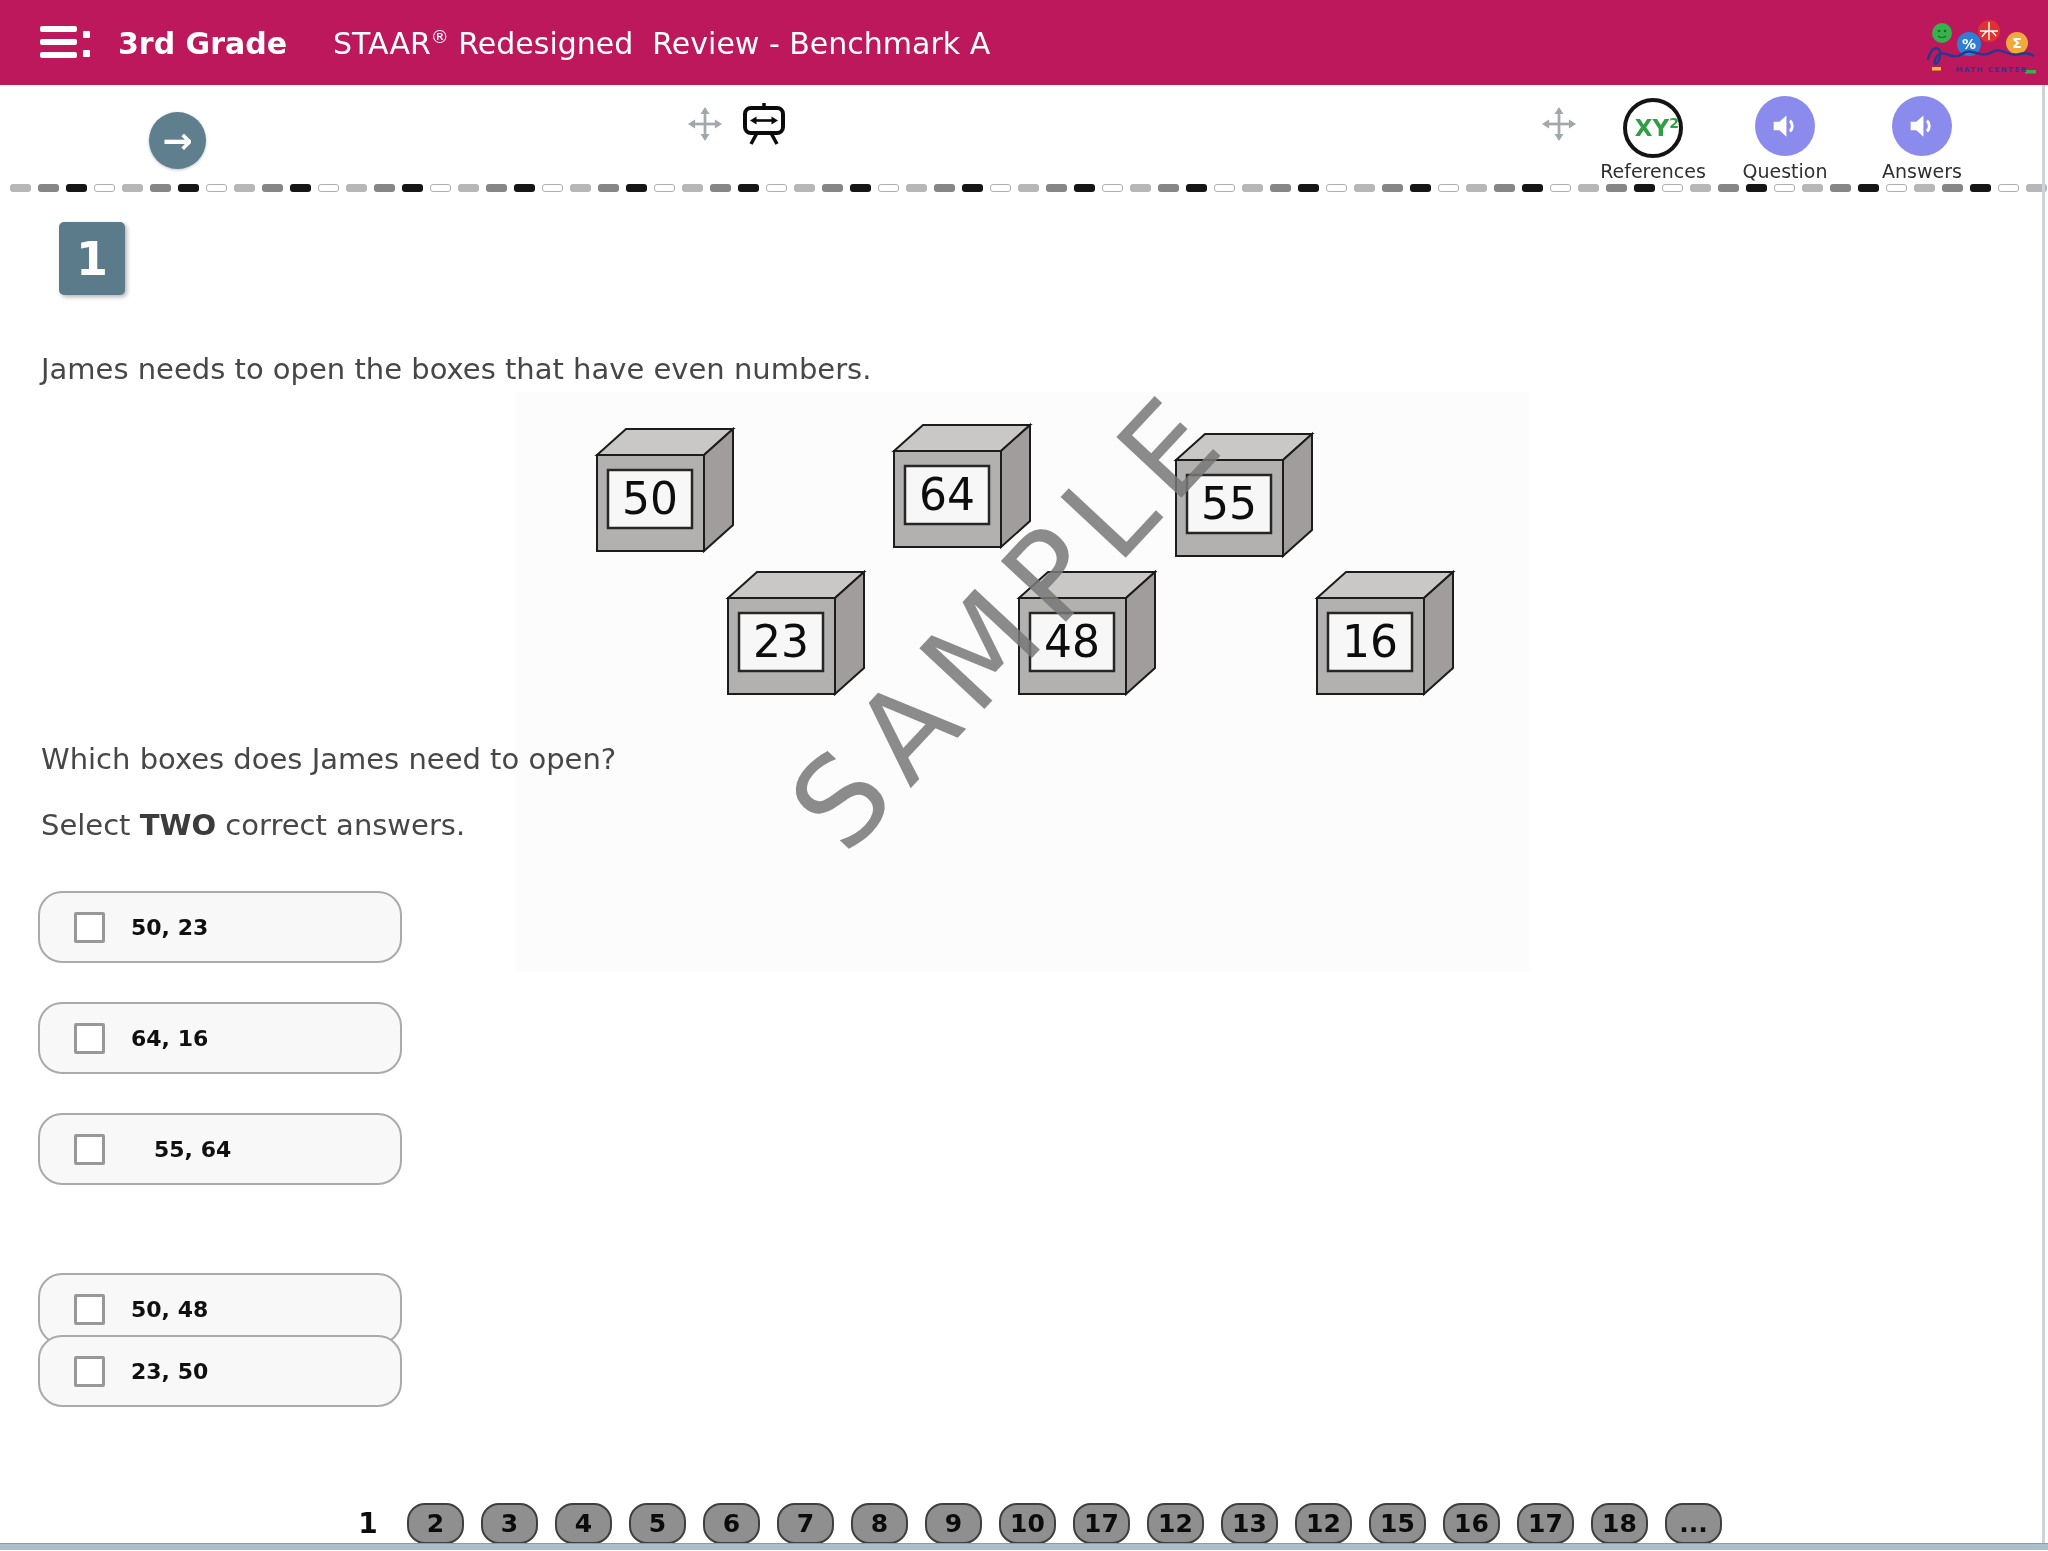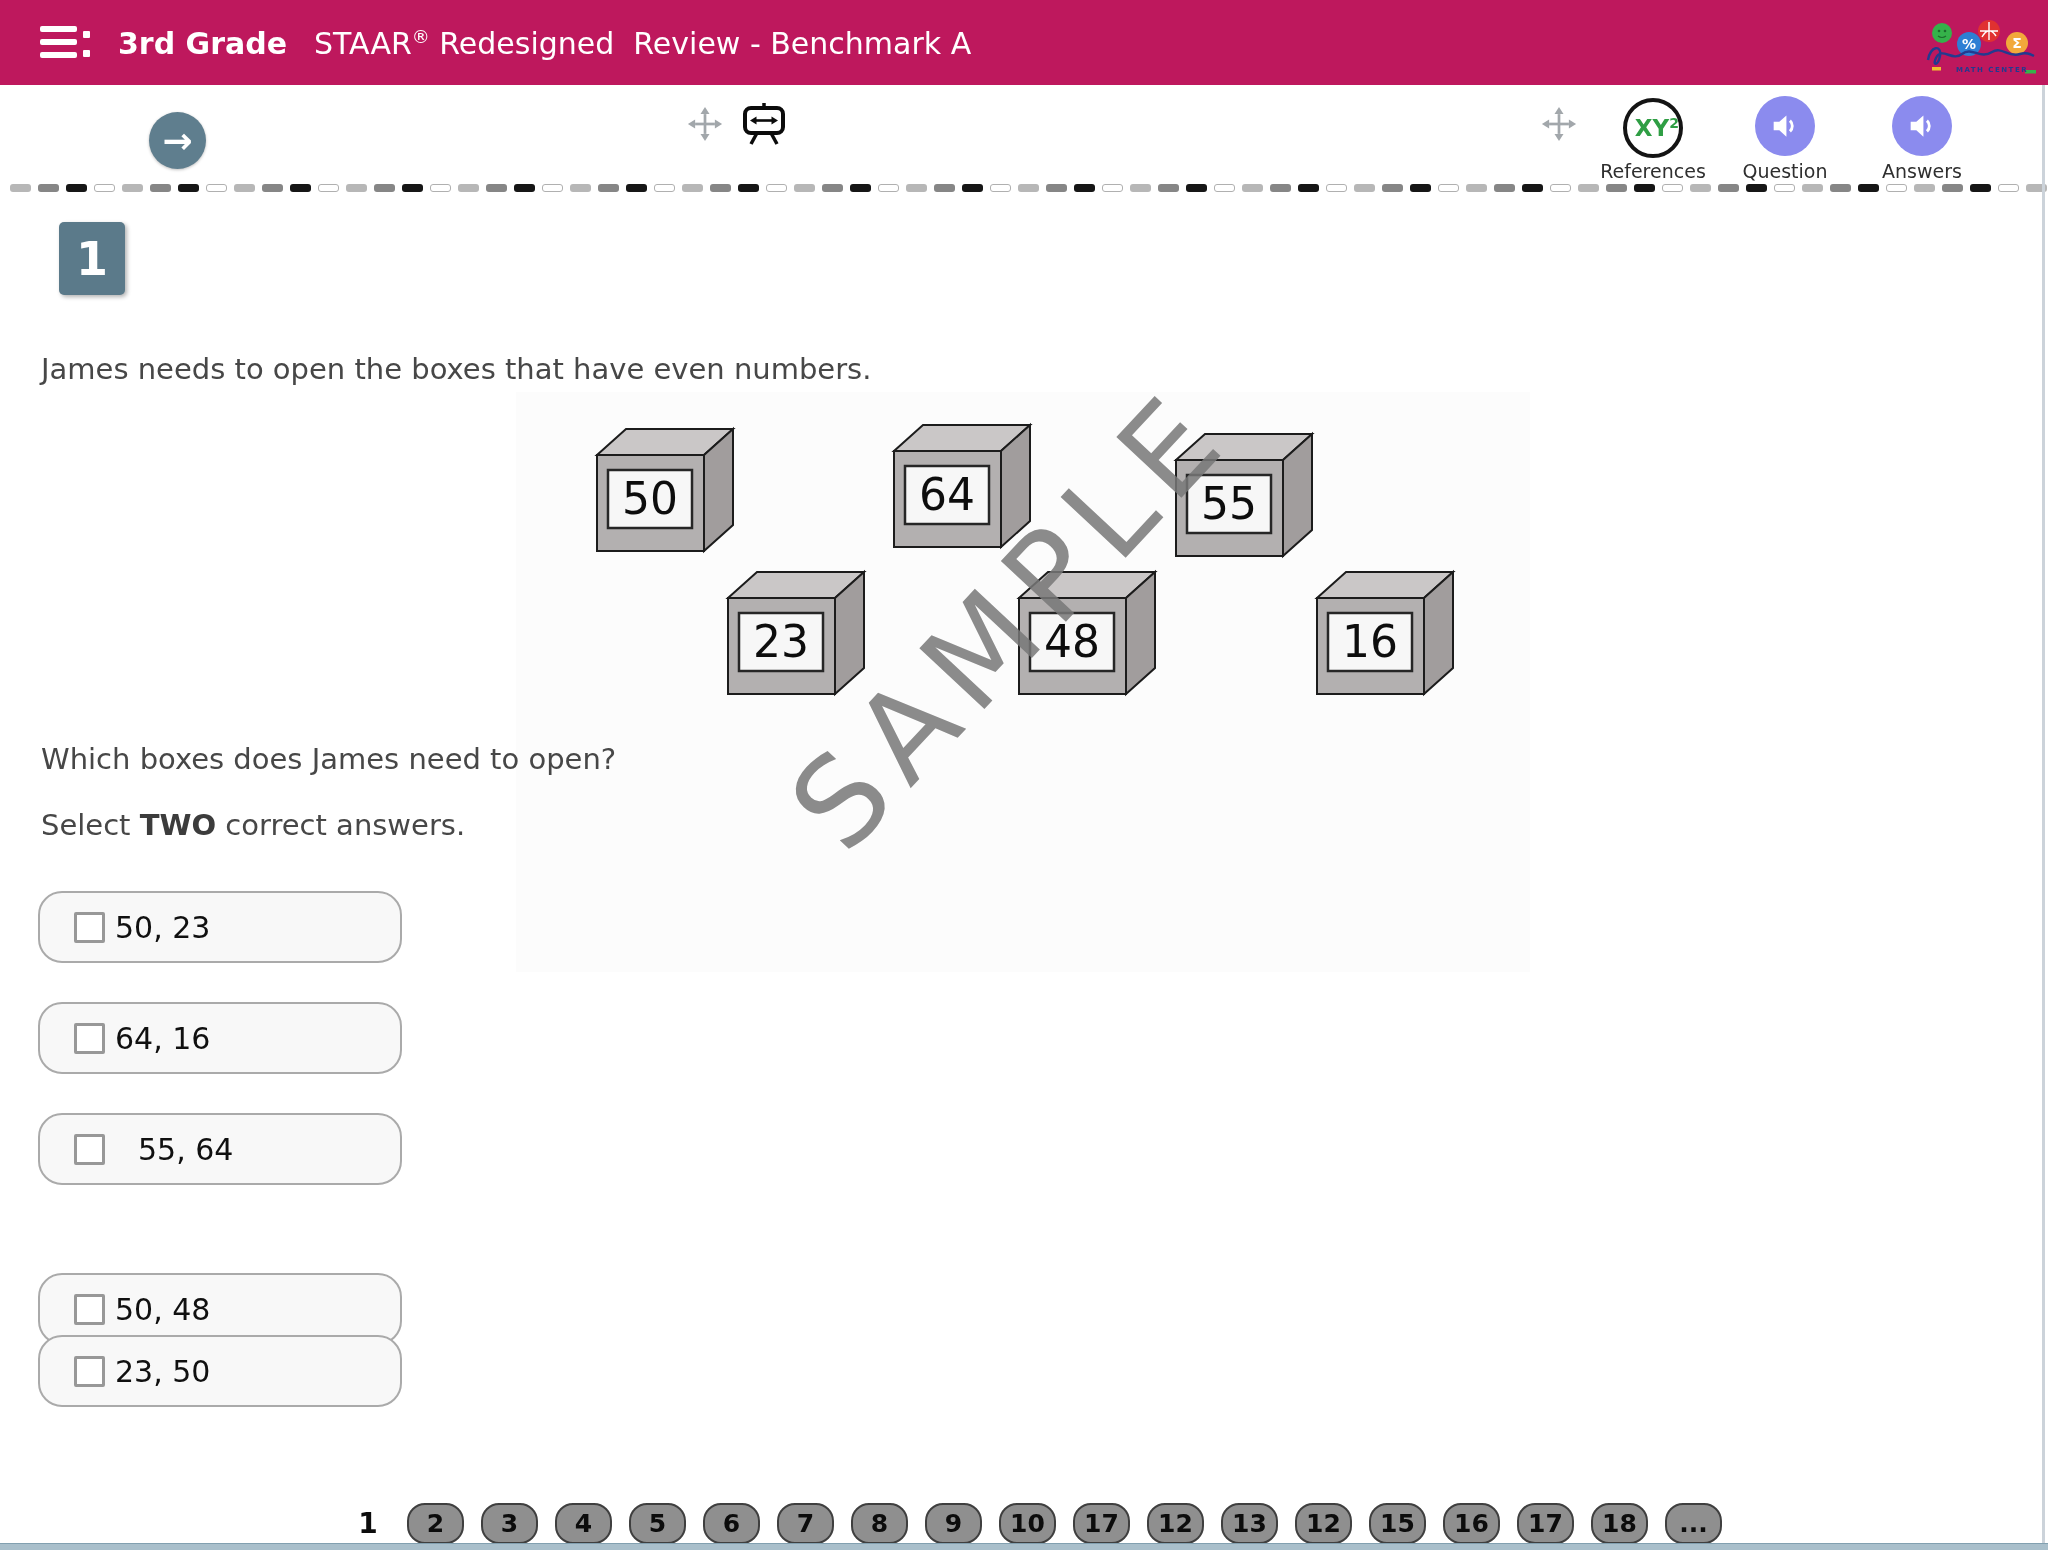--- a/index.html
+++ b/index.html
@@ -8,21 +8,21 @@
     font-family:"DejaVu Sans","Liberation Sans",sans-serif; background:#ffffff;
   }
   
   .header { position:absolute; left:0; top:0; width:2048px; height:85px; background:#be185d; }
   .hamburger { position:absolute; left:40px; top:24px; width:52px; height:38px; cursor:pointer; }
   .hamburger .bar { position:absolute; left:0; width:37px; height:6px; background:#ffffff; border-radius:2px; }
   .hamburger .bar.b1 { top:2px; } .hamburger .bar.b2 { top:15px; } .hamburger .bar.b3 { top:28px; }
   .hamburger .dot { position:absolute; left:43px; width:7px; height:7px; background:#ffffff; border-radius:1px; }
   .hamburger .dot.d1 { top:7px; } .hamburger .dot.d2 { top:26px; }
   .grade { position:absolute; left:118px; top:26px; font-size:30px; font-weight:bold; color:#ffffff; }
-  .title { position:absolute; left:314px; top:26px; font-size:30px; color:#ffffff; }
+  .title { position:absolute; left:333px; top:26px; font-size:30px; color:#ffffff; }
   .title sup { font-size:18px; }
   .pre { white-space:pre; }
   .logo { position:absolute; left:1922px; top:4px; width:122px; height:76px; }
   
   .next-btn { position:absolute; left:149px; top:112px; width:57px; height:57px; border-radius:50%;
     background:#5f7e8e; color:#ffffff; display:flex; align-items:center; justify-content:center;
     font-size:36px; font-weight:bold; cursor:pointer; box-shadow:0 1px 3px rgba(0,0,0,.25); }
   .icon-abs { position:absolute; }
   .tool-label { position:absolute; font-size:19px; color:#2f2f2f; text-align:center; }
   .xy-btn { position:absolute; left:1623px; top:98px; width:60px; height:60px; border-radius:50%;
@@ -51,21 +51,21 @@
   .box3d { position:absolute; width:142px; height:128px; }
   .box3d text { font-family:"DejaVu Sans","Liberation Sans",sans-serif; font-size:44px; fill:#0d0d0d; }
   .watermark { position:absolute; left:595px; top:555px; width:830px; height:130px; line-height:130px;
     text-align:center; font-size:122px; letter-spacing:14px; font-weight:500; color:#787878; opacity:.85;
     transform:rotate(-47deg); pointer-events:none; }
   
   .option { position:absolute; left:38px; width:364px; height:72px; background:#f8f8f8;
     border:2.5px solid #aaaaaa; border-radius:24px; box-sizing:border-box; display:flex; align-items:center; cursor:pointer; }
   .checkbox { width:31px; height:31px; background:#ffffff; border:3.5px solid #989898; border-radius:2px;
     box-sizing:border-box; margin-left:34px; flex:0 0 auto; }
-  .option-label { margin-left:10px; font-size:30px; color:#101010; }
+  .option-label { margin-left:26px; font-size:22px; color:#101010;font-weight:bold; }
   
   .pagination { position:absolute; left:346px; top:1502px; height:42px; display:flex; align-items:center; gap:17px; }
   .pag-current { width:44px; text-align:center; font-size:28px; font-weight:bold; color:#0c0c0c; }
   .pill { flex:0 0 57px; width:57px; height:41px; background:#8f8f8f; border:2.5px solid #3f3f3f;
     border-radius:18px; box-sizing:border-box; display:flex; align-items:center; justify-content:center;
     font-size:25px; font-weight:bold; color:#0c0c0c; cursor:pointer; }
   .bottom-bar { position:absolute; left:0; top:1543px; width:2048px; height:6px; background:#a9bfcb; border-top:1px solid #82a0b0; }
   .right-edge { position:absolute; left:2042px; top:85px; width:3px; height:1458px; background:#ccd3da; }
 </style>
 </head>

